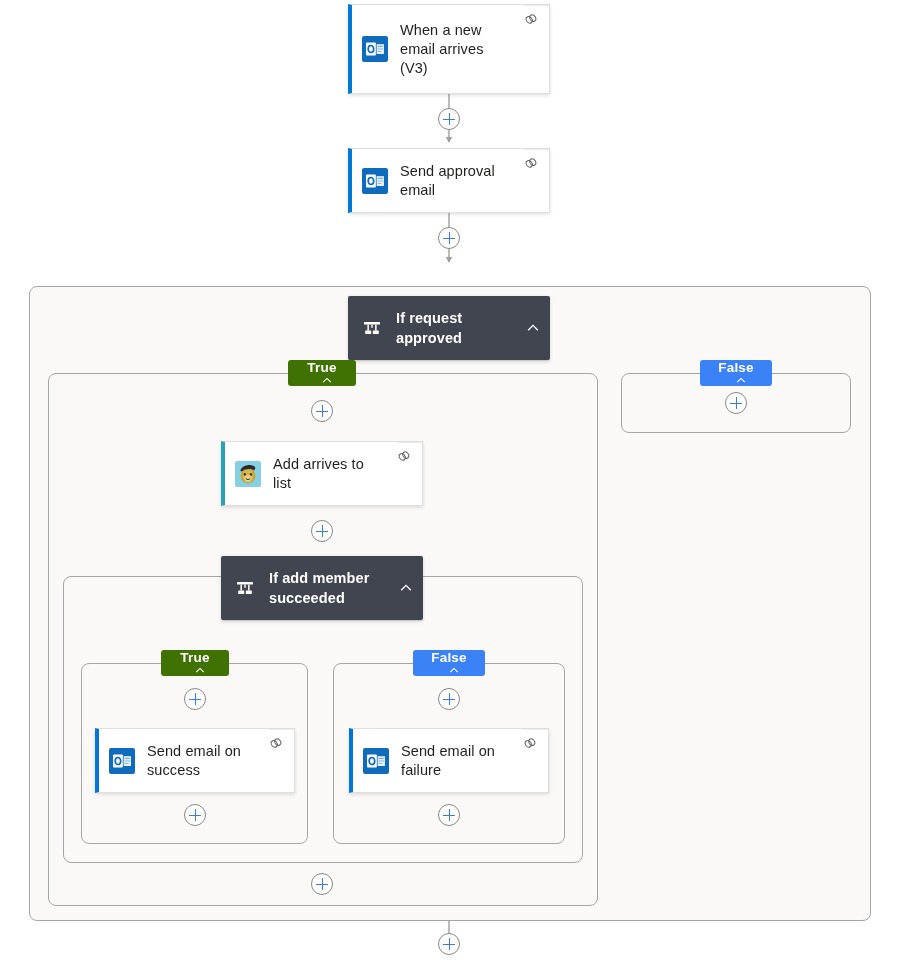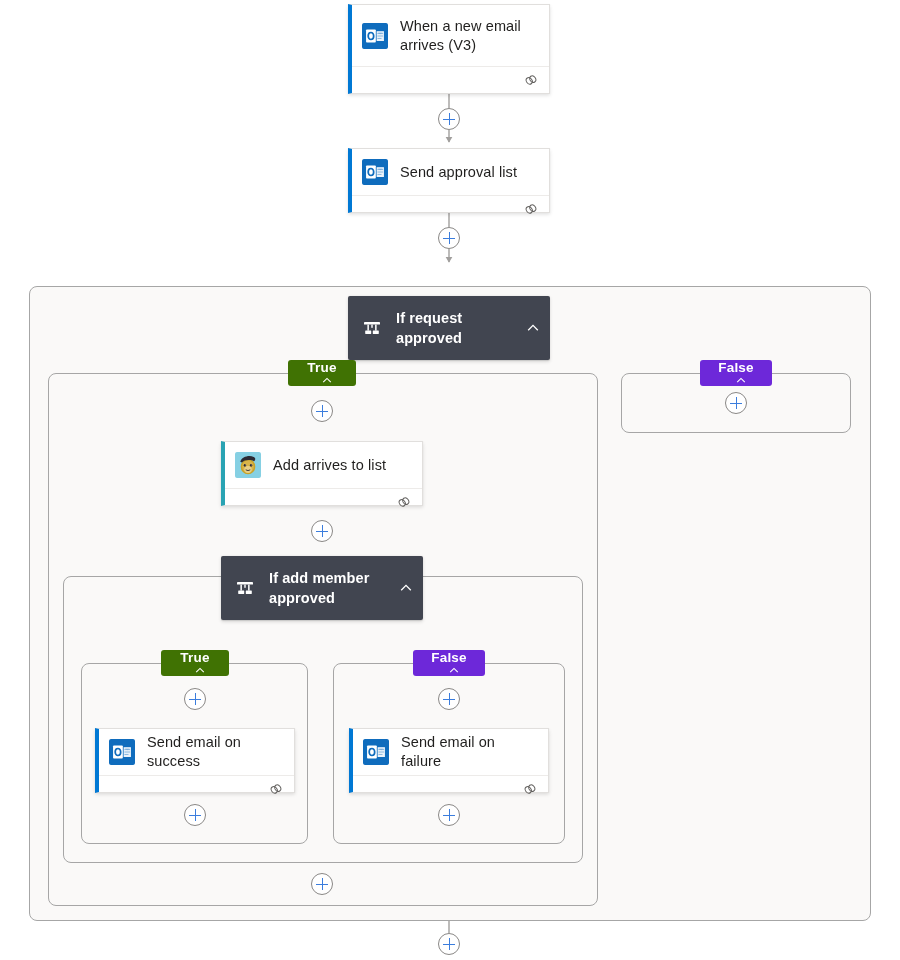--- a/index.html
+++ b/index.html
@@ -43,21 +43,21 @@
 
   
   .card {
     position: absolute;
     box-sizing: border-box;
     background: #ffffff;
     border: 1px solid #e1dfdd;
     border-left: 4px solid #0078d4;
     box-shadow: 0 1.6px 3.6px rgba(0,0,0,.13), 0 .3px .9px rgba(0,0,0,.10);
     display: flex;
-    flex-direction: column;
+    flex-direction: row;
   }
   .card.teal { border-left-color: #29a3b3; }
 
   .card-head {
     flex: 1 1 auto;
     display: flex;
     align-items: center;
     padding: 0 12px 0 10px;
     min-height: 46px;
   }
@@ -125,21 +125,21 @@
     align-items: center;
     justify-content: center;
     padding: 0 9px;
     color: #ffffff;
     font-size: 13.5px;
     font-weight: 700;
     letter-spacing: .2px;
     flex-direction: column;
   }
   .badge.true { background: #407203; }
-  .badge.false { background: #6d28d9; }
+  .badge.false { background: #3b82f6; }
   .badge .bchev { margin-left: 10px; display: block; }
 
   
   .plus {
     position: absolute;
     width: 22px;
     height: 22px;
     border-radius: 50%;
     background: #ffffff;
     border: 1px solid #8a8886;
@@ -226,21 +226,21 @@
   <div class="card" style="left:348px; top:148px; width:202px; height:65px;">
     <div class="card-head">
       <svg class="card-icon" viewBox="0 0 32 32" xmlns="http://www.w3.org/2000/svg">
         <rect width="32" height="32" rx="1" fill="#0f6cbd"></rect>
         <rect x="5" y="8" width="12" height="16" rx="1" fill="#ffffff"></rect>
         <ellipse cx="11" cy="16" rx="3.4" ry="4.3" fill="none" stroke="#0f6cbd" stroke-width="2.1"></ellipse>
         <path d="M18 10 h9 v12 h-9 z" fill="#ffffff" opacity=".92"></path>
         <path d="M18 10 l4.6 4 l4.4 -4 z" fill="#c7ddf2"></path>
         <path d="M19 13 h7 M19 16 h7 M19 19 h5" stroke="#0f6cbd" stroke-width="1" opacity=".55"></path>
       </svg>
-      <div class="card-title">Send approval list</div>
+      <div class="card-title">Send approval email</div>
     </div>
     <div class="card-foot">
       <svg class="link-icon" width="14" height="14" viewBox="0 0 16 16" xmlns="http://www.w3.org/2000/svg">
         <ellipse cx="6" cy="9" rx="3.2" ry="4" fill="none" stroke="#605e5c" stroke-width="1.1" transform="rotate(-35 6 9)"></ellipse>
         <ellipse cx="10" cy="7" rx="3.2" ry="4" fill="none" stroke="#605e5c" stroke-width="1.1" transform="rotate(-35 10 7)"></ellipse>
       </svg>
     </div>
   </div>
 
   <div class="plus" style="left:438px; top:227px;"></div>
@@ -319,21 +319,21 @@
 
   <div class="cond" style="left:221px; top:556px; width:202px; height:64px;">
     <svg class="cond-icon" viewBox="0 0 20 20" xmlns="http://www.w3.org/2000/svg">
       <rect x="2" y="4" width="16" height="2.6" rx="0.4" fill="#ffffff"></rect>
       <rect x="5.4" y="6.6" width="1.5" height="6" fill="#ffffff"></rect>
       <rect x="13.1" y="6.6" width="1.5" height="6" fill="#ffffff"></rect>
       <rect x="9.3" y="6.6" width="1.4" height="3.2" fill="#ffffff"></rect>
       <rect x="3.2" y="12.6" width="6" height="3.4" rx="0.4" fill="#ffffff"></rect>
       <rect x="10.8" y="12.6" width="6" height="3.4" rx="0.4" fill="#ffffff"></rect>
     </svg>
-    <div class="cond-title">If add member approved</div>
+    <div class="cond-title">If add member succeeded</div>
     <svg class="cond-chev" width="14" height="14" viewBox="0 0 16 16" xmlns="http://www.w3.org/2000/svg">
       <path d="M2.5 10.5 L8 5 L13.5 10.5" fill="none" stroke="#ffffff" stroke-width="1.5"></path>
     </svg>
   </div>
 
   <div class="badge true" style="left:161px; top:650px; width:68px;">
     <span>True</span>
     <svg class="bchev" width="12" height="12" viewBox="0 0 16 16" xmlns="http://www.w3.org/2000/svg">
       <path d="M2.5 10.5 L8 5 L13.5 10.5" fill="none" stroke="#ffffff" stroke-width="1.6"></path>
     </svg>

